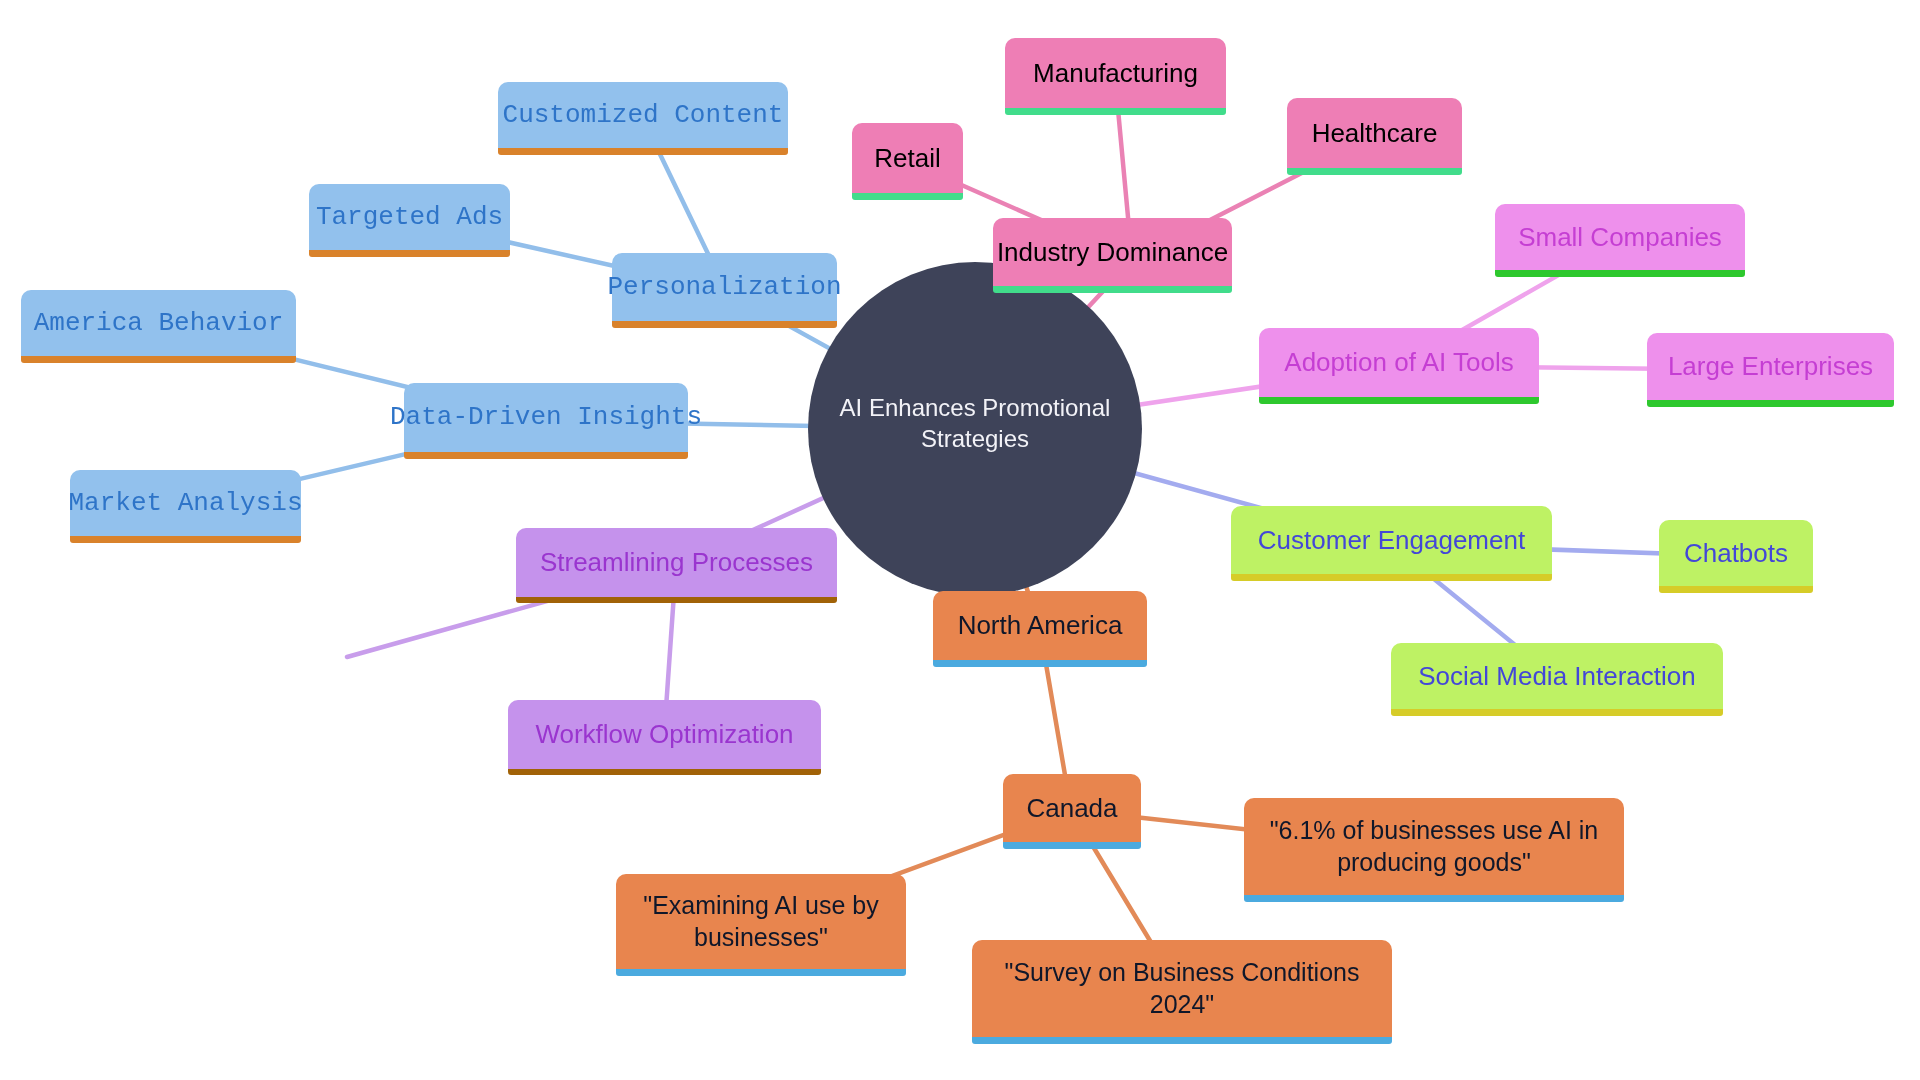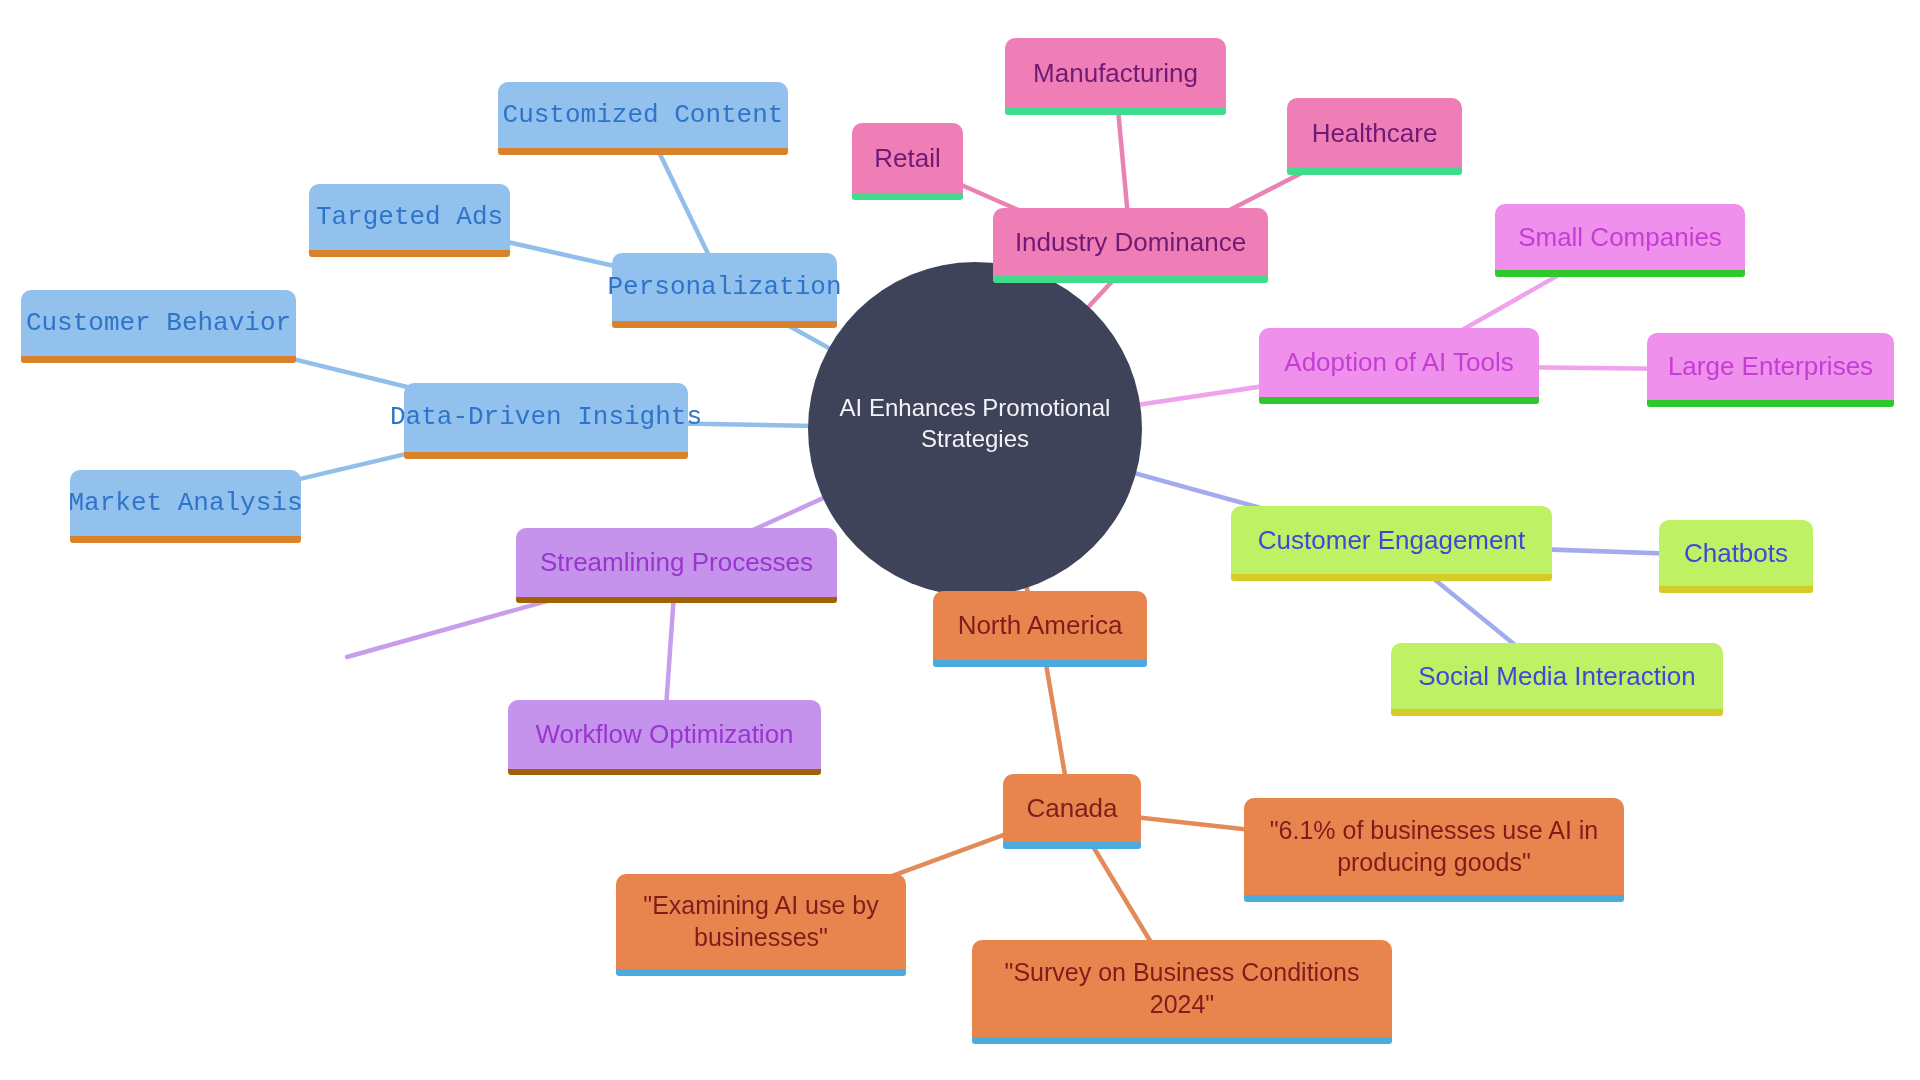--- a/index.html
+++ b/index.html
@@ -15,25 +15,25 @@
   .l-peri{stroke:#A3ABEF;}
   .l-purple{stroke:#C89DEB;}
   .l-orange{stroke:#E28A58;}
 
   .node{
     position:absolute;display:flex;align-items:center;justify-content:center;
     box-sizing:border-box;border-radius:10px 10px 3px 3px;
     font-size:26px;white-space:nowrap;text-align:center;line-height:1.25;
   }
   .c-blue  {background:#92C1ED;color:#2E74C8;border-bottom:7px solid #D9822B;font-family:Liberation Mono, monospace;}
-  .c-pink  {background:#EE7EB5;color:#701a75;border-bottom:7px solid #41DC8B;}
+  .c-pink  {background:#EE7EB5;color:#000000;border-bottom:7px solid #41DC8B;}
   .c-orchid{background:#EE90EC;color:#C53ED3;border-bottom:7px solid #2EC82E;}
   .c-peri  {background:#bef264;color:#4347D8;border-bottom:7px solid #D6CC28;}
   .c-purple{background:#C592EC;color:#9A35CF;border-bottom:6px solid #a16207;}
-  .c-orange{background:#E8854E;color:#7f1d1d;border-bottom:7px solid #4BAADF;}
+  .c-orange{background:#E8854E;color:#0f172a;border-bottom:7px solid #4BAADF;}
   .quote{white-space:normal;font-size:25px;padding:0 14px;}
 
   .center-label{
     position:absolute;left:805px;top:393px;width:340px;
     color:#F2F2F7;font-size:24px;line-height:1.28;text-align:center;
   }
 </style>
 </head>
 <body>
 
@@ -73,24 +73,24 @@
 
     <circle cx="975" cy="429" r="167" fill="#3E4359"></circle>
   </svg>
 
   <div class="center-label">AI Enhances Promotional Strategies</div>
 
   <div class="node c-blue" style="left:612px;top:253px;width:225px;height:75px">Personalization</div>
   <div class="node c-blue" style="left:498px;top:82px;width:290px;height:73px">Customized Content</div>
   <div class="node c-blue" style="left:309px;top:184px;width:201px;height:73px">Targeted Ads</div>
   <div class="node c-blue" style="left:404px;top:383px;width:284px;height:76px">Data-Driven Insights</div>
-  <div class="node c-blue" style="left:21px;top:290px;width:275px;height:73px">Customer Behavior</div>
+  <div class="node c-blue" style="left:21px;top:290px;width:275px;height:73px">America Behavior</div>
   <div class="node c-blue" style="left:70px;top:470px;width:231px;height:73px">Market Analysis</div>
 
-  <div class="node c-pink" style="left:993px;top:208px;width:275px;height:75px">Industry Dominance</div>
+  <div class="node c-pink" style="left:993px;top:218px;width:239px;height:75px">Industry Dominance</div>
   <div class="node c-pink" style="left:1005px;top:38px;width:221px;height:77px">Manufacturing</div>
   <div class="node c-pink" style="left:852px;top:123px;width:111px;height:77px">Retail</div>
   <div class="node c-pink" style="left:1287px;top:98px;width:175px;height:77px">Healthcare</div>
 
   <div class="node c-orchid" style="left:1259px;top:328px;width:280px;height:76px">Adoption of AI Tools</div>
   <div class="node c-orchid" style="left:1495px;top:204px;width:250px;height:73px">Small Companies</div>
   <div class="node c-orchid" style="left:1647px;top:333px;width:247px;height:74px">Large Enterprises</div>
 
   <div class="node c-peri" style="left:1231px;top:506px;width:321px;height:75px">Customer Engagement</div>
   <div class="node c-peri" style="left:1659px;top:520px;width:154px;height:73px">Chatbots</div>

